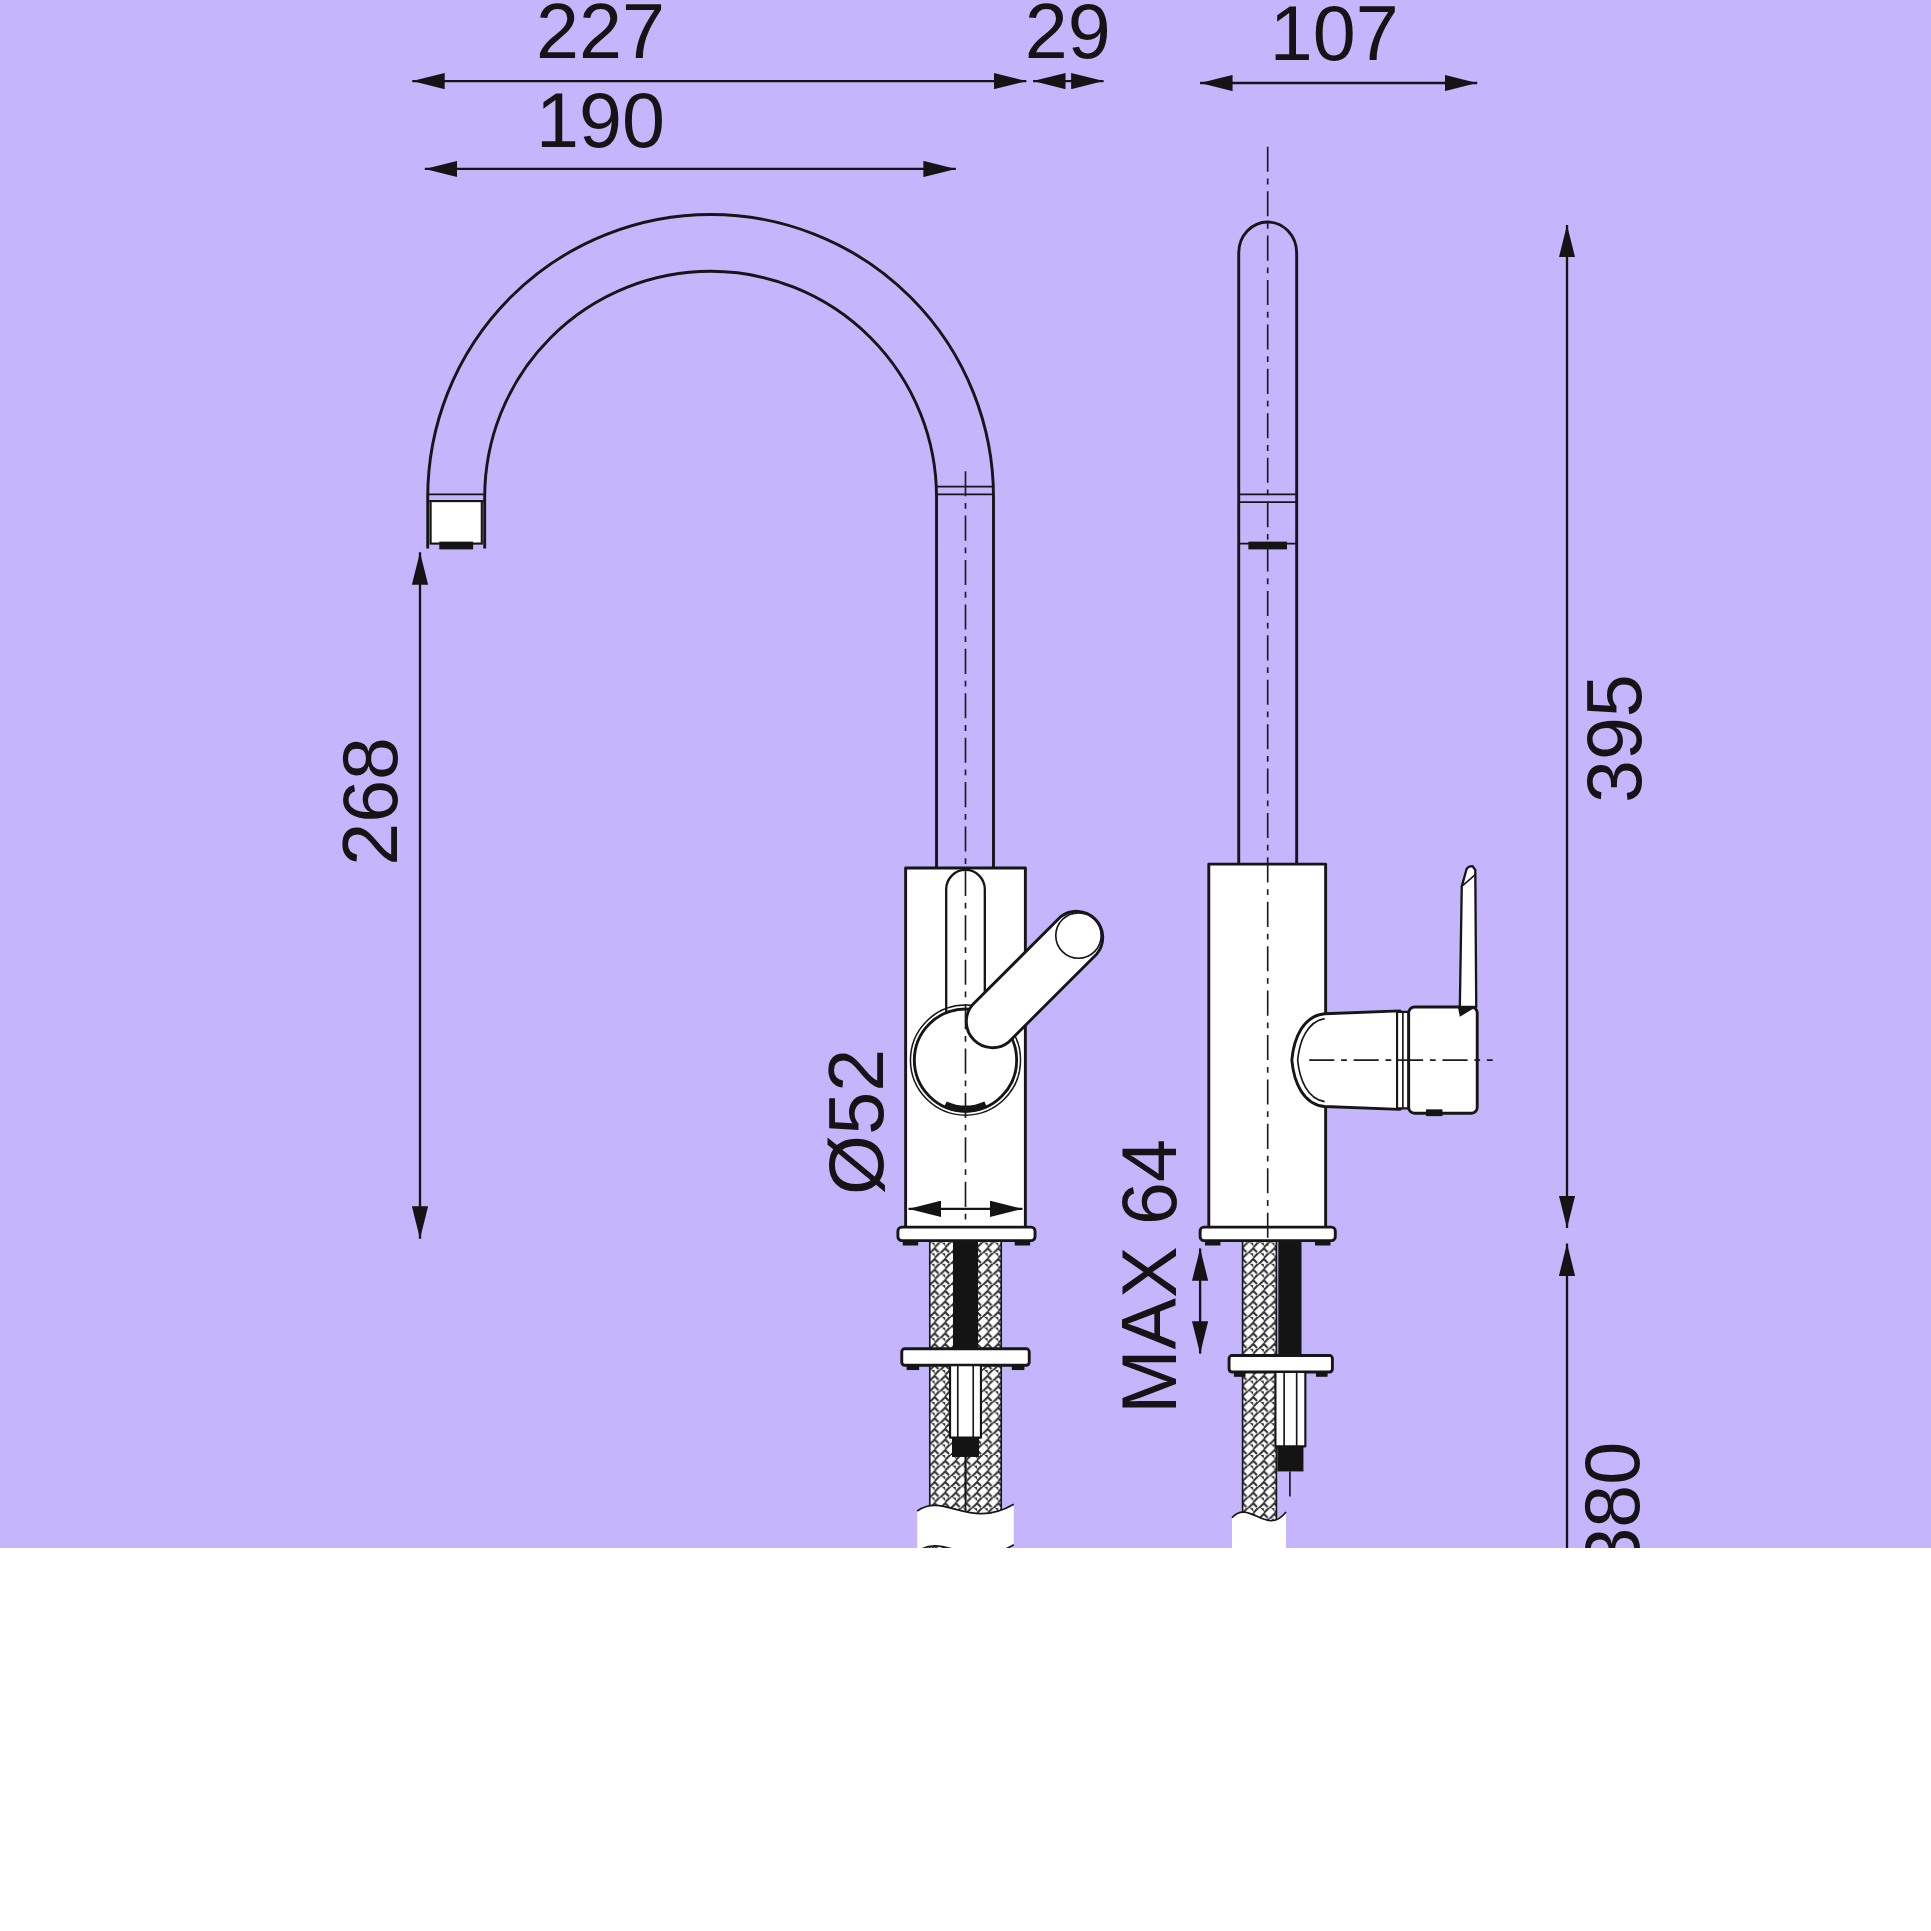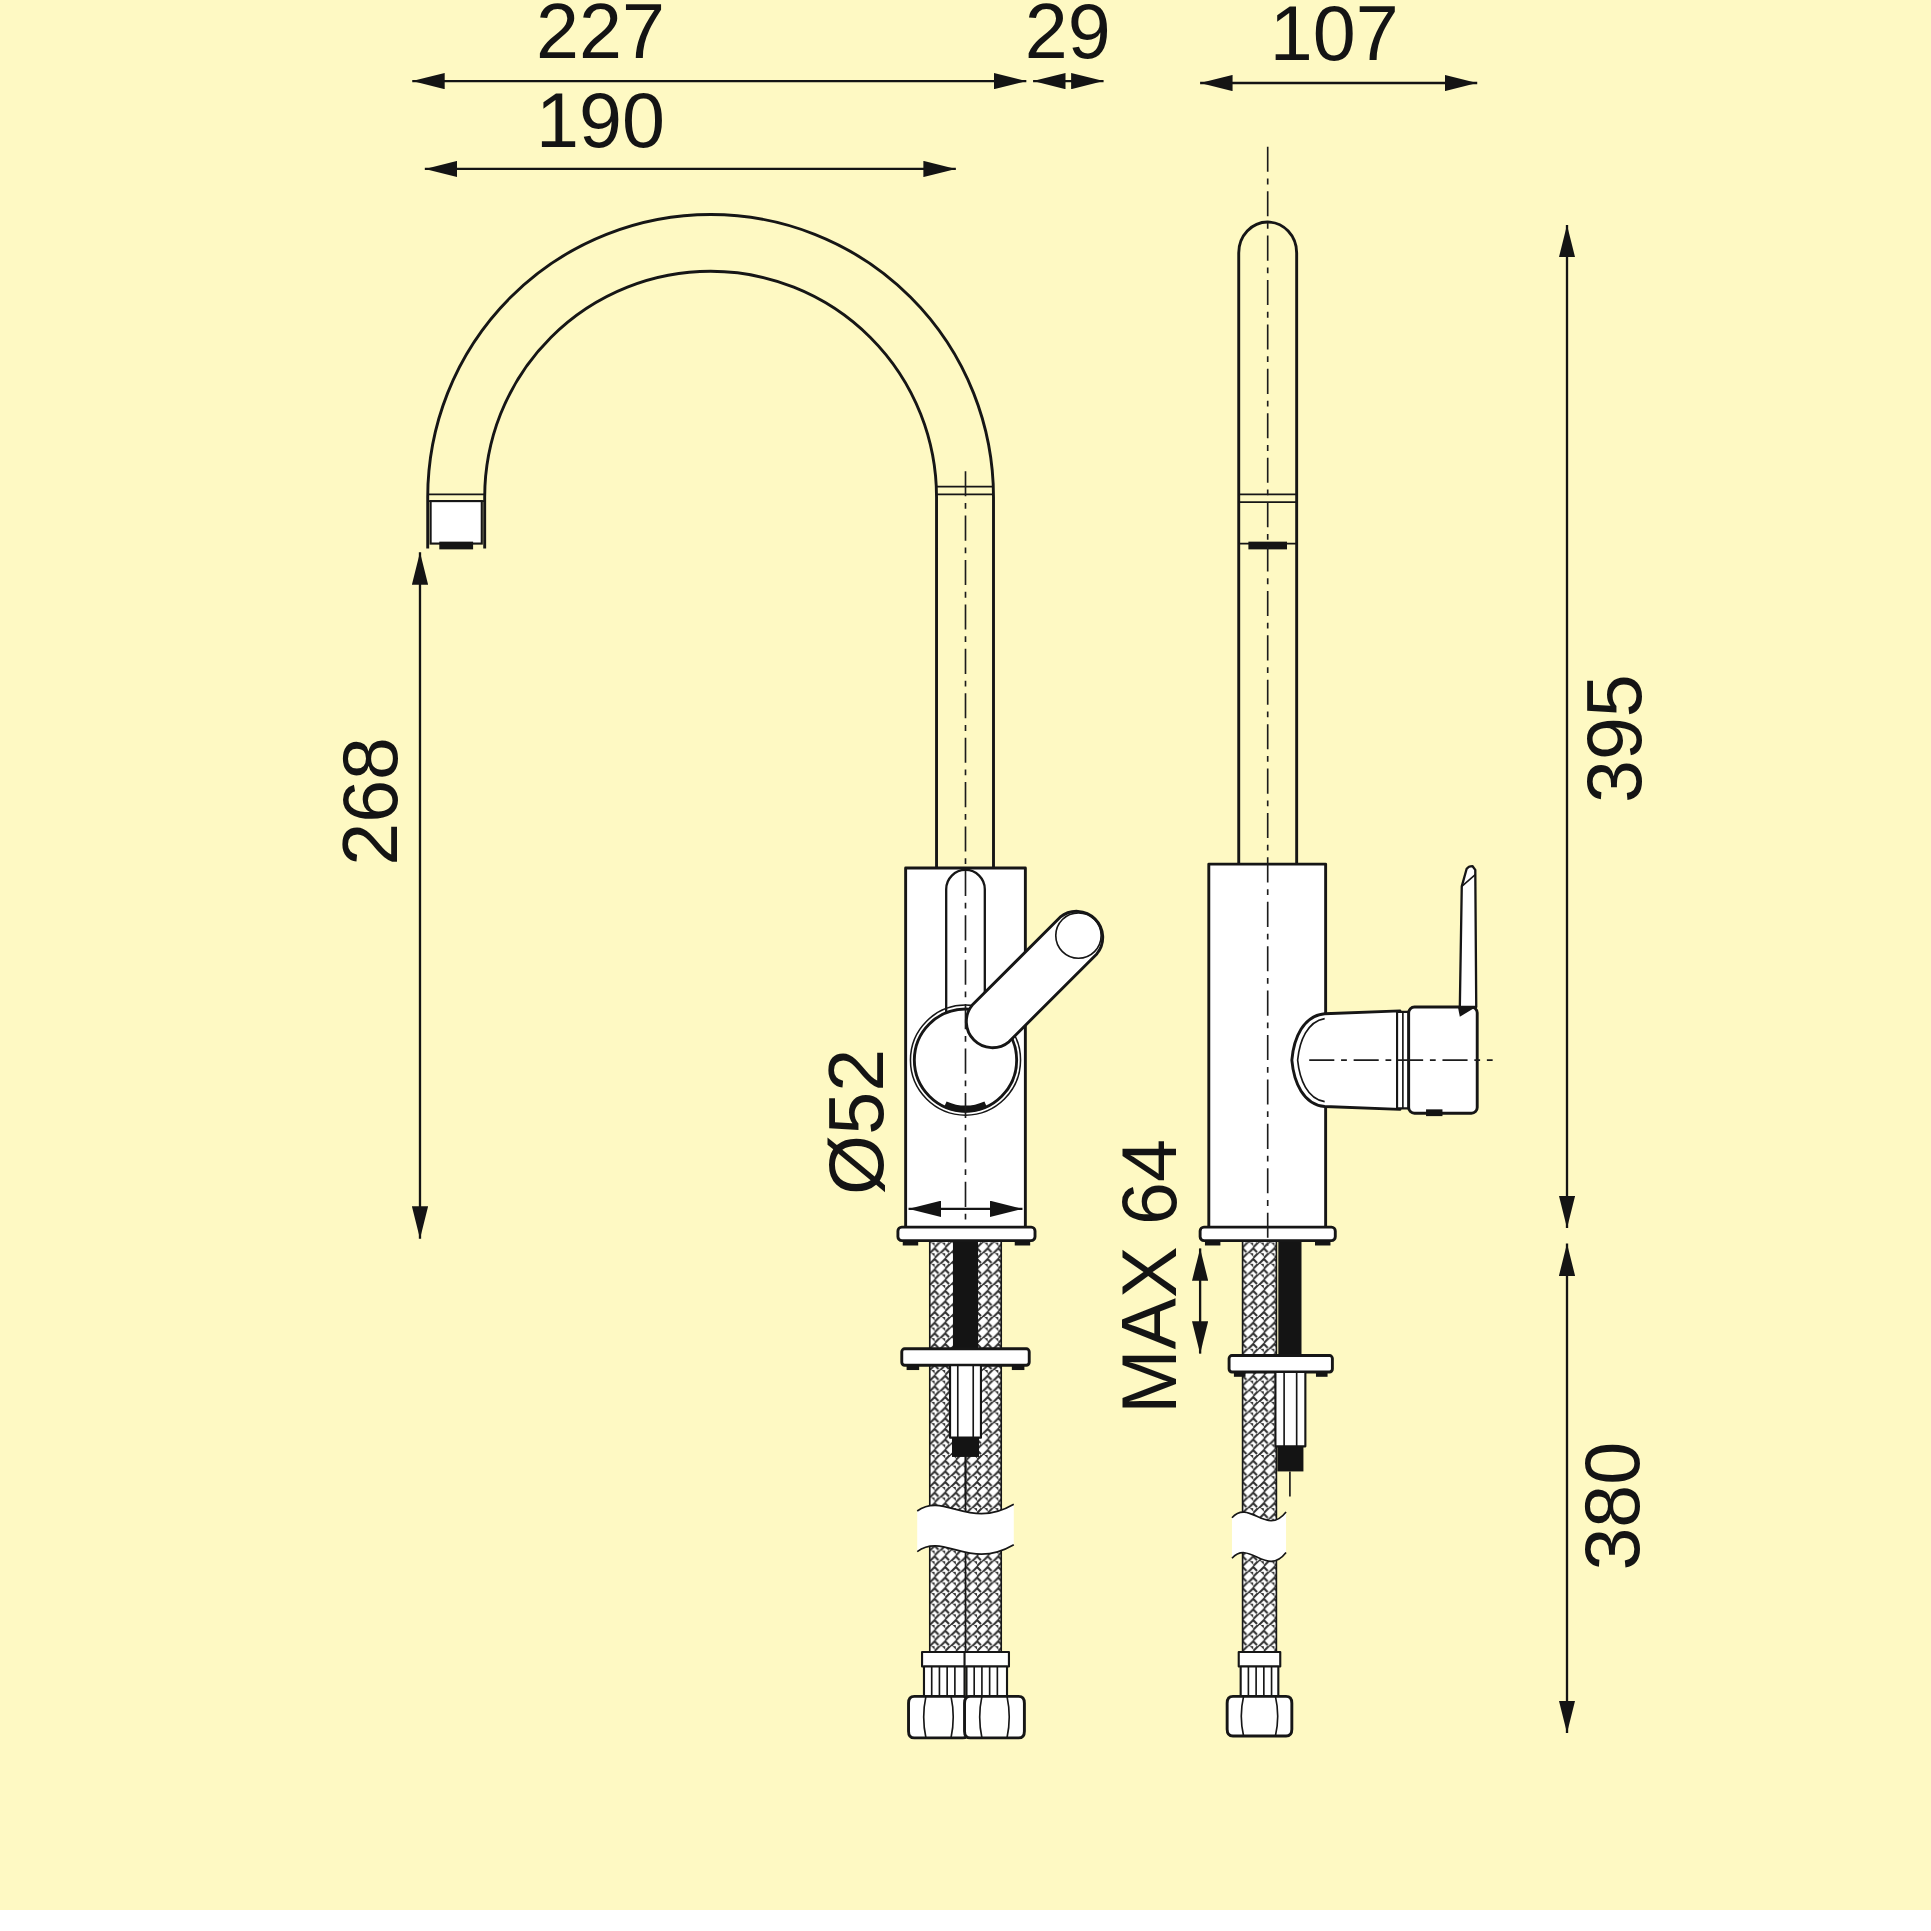--- a/index.html
+++ b/index.html
@@ -1,16 +1,16 @@
 <!DOCTYPE html>
 <html><head>
 <meta charset="utf-8">
 <style>
   html,body{margin:0;padding:0;background:#ffffff;}
-  .canvas{position:relative;width:1931px;height:1910px;background:#fef9c3;overflow:hidden;}
+  .canvas{position:relative;width:1931px;height:1548px;background:#c4b5fd;overflow:hidden;}
   .outline{fill:#ffffff;stroke:#161616;stroke-width:3;stroke-linejoin:round;}
   .line{fill:none;stroke:#161616;stroke-width:3;stroke-linejoin:round;}
   .thin{fill:none;stroke:#161616;stroke-width:1.7;}
   .dark{fill:#141414;stroke:none;}
   .dim-line{fill:none;stroke:#141414;stroke-width:2.4;}
   .center-line{fill:none;stroke:#1c1c1c;stroke-width:1.7;stroke-dasharray:26 7 6 7;}
   .dim-text{font-family:"Liberation Sans", sans-serif;font-size:80px;fill:#141414;}
 </style>
 </head>
 <body>

